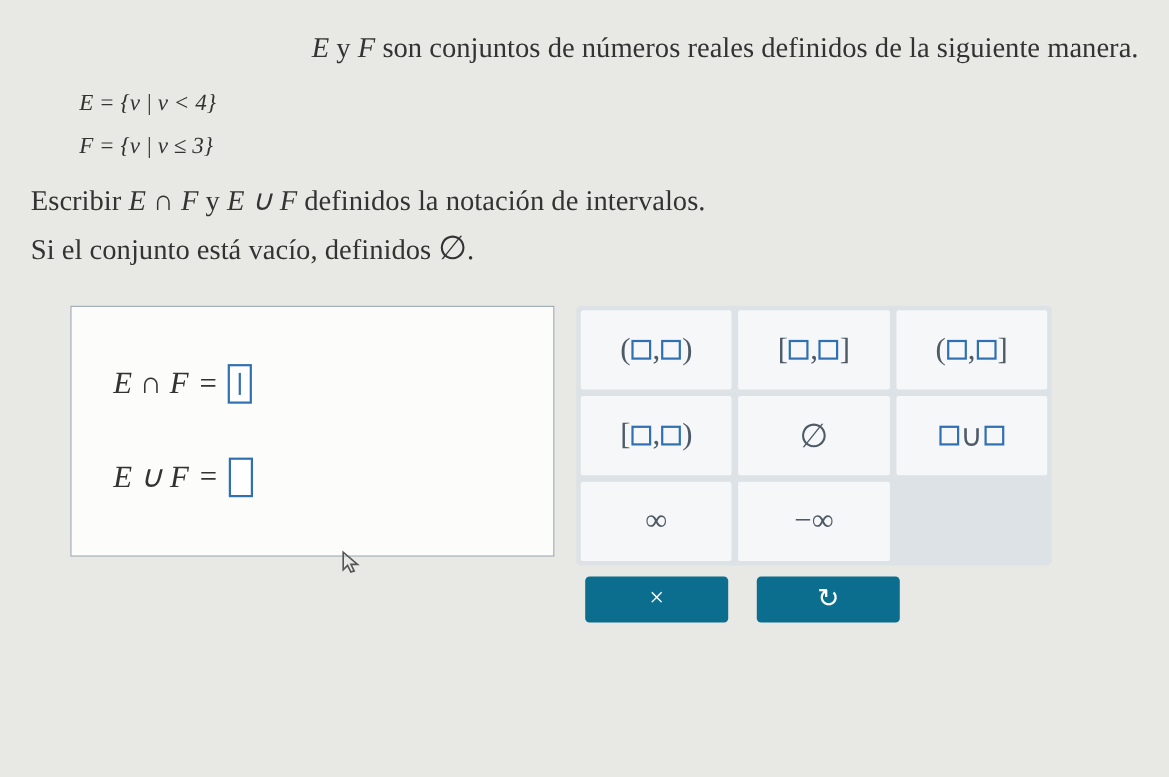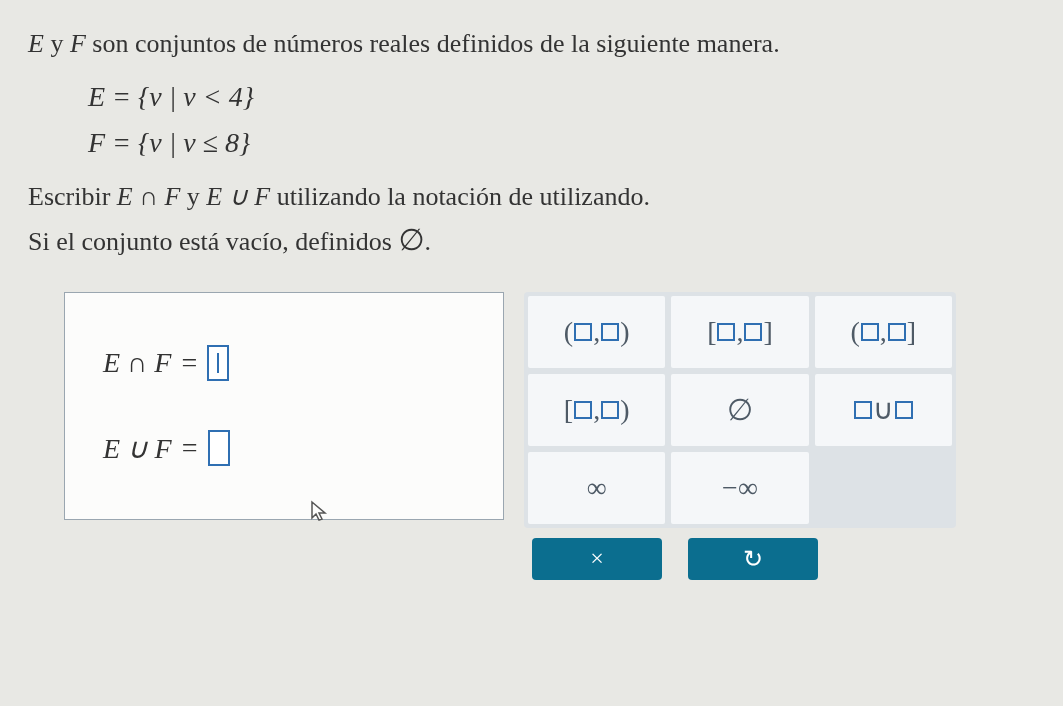--- a/index.html
+++ b/index.html
@@ -9,25 +9,26 @@
       width: 1063px;
       height: 706px;
       padding: 24px 28px;
       color: #333;
       position: relative;
     }
     .problem-text {
       font-size: 26px;
       line-height: 1.5;
       margin-bottom: 18px;
+      text-align: right;
     }
     .math-var { font-style: italic; font-family: 'Times New Roman', serif; }
     .set-def {
-      margin-left: 60px;
-      font-size: 28px;
+      margin-left: 44px;
+      font-size: 21px;
       font-family: 'Times New Roman', serif;
       font-style: italic;
       margin-bottom: 14px;
     }
     .instructions {
       font-size: 26px;
       line-height: 1.55;
       margin-top: 18px;
       margin-bottom: 28px;
     }
@@ -140,25 +141,25 @@
   <span class="math-var">E</span><span> y </span><span class="math-var">F</span><span> son conjuntos de números reales definidos de la siguiente manera.</span>
 </div>
 
 <div class="set-def">
   <span class="math-var">E</span>
   <span>= {v | v &lt; 4}</span>
 </div>
 
 <div class="set-def">
   <span class="math-var">F</span>
-  <span>= {v | v ≤ 8}</span>
+  <span>= {v | v ≤ 3}</span>
 </div>
 
 <div class="instructions">
-  <span>Escribir </span><span class="math-var">E ∩ F</span><span> y </span><span class="math-var">E ∪ F</span><span> utilizando la notación de utilizando.</span>
+  <span>Escribir </span><span class="math-var">E ∩ F</span><span> y </span><span class="math-var">E ∪ F</span><span> definidos la notación de intervalos.</span>
   <br>
   <span>Si el conjunto está vacío, definidos </span><span class="upright emptyset">∅</span><span>.</span>
 </div>
 
 <div class="work-area">
   <div class="answer-box">
     <div class="answer-row">
       <span class="math-var">E ∩ F</span>
       <span class="upright"> = </span>
       <span class="answer-input active"></span>

